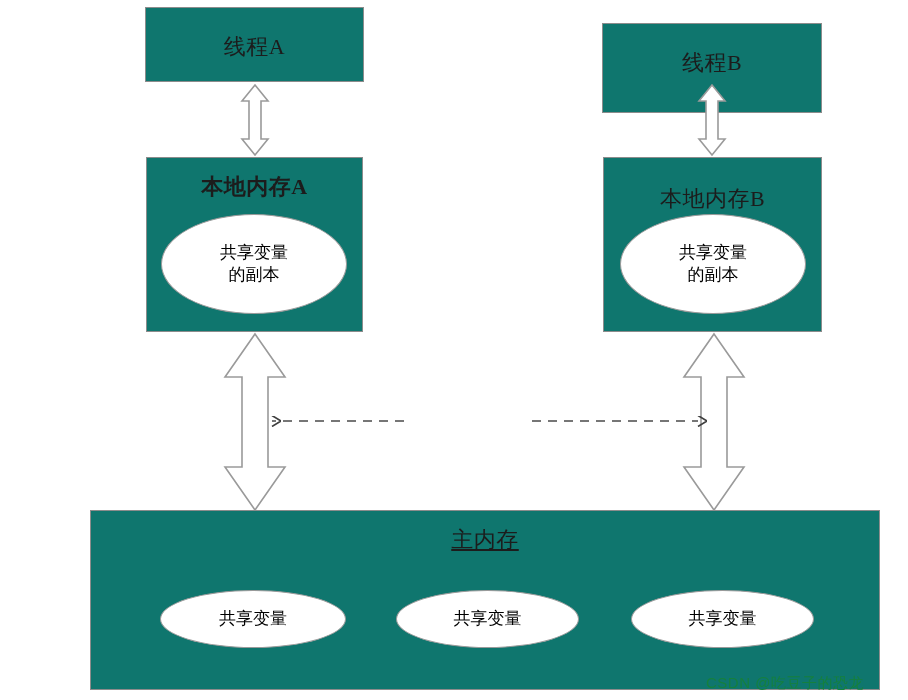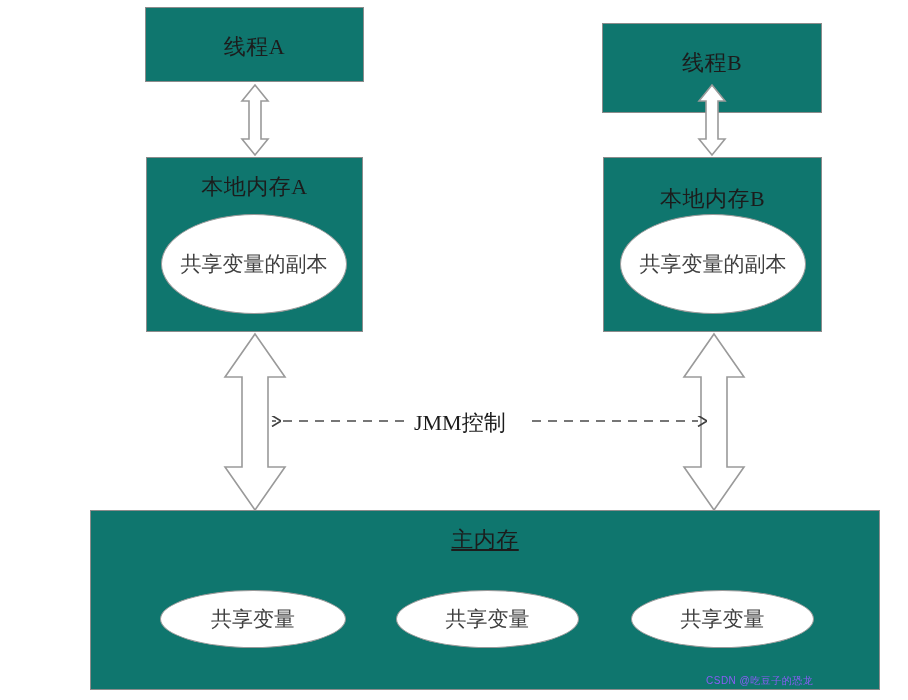--- a/index.html
+++ b/index.html
@@ -32,45 +32,45 @@
     letter-spacing: 0.5px;
     white-space: nowrap;
   }
   .ellipse {
     position: absolute;
     box-sizing: border-box;
     border: 1.5px solid #9a9a9a;
     border-radius: 50%;
     background: #ffffff;
     display: flex;
-    flex-direction: row;
+    flex-direction: column;
     align-items: center;
     justify-content: center;
-    color: #404040;
-    font-size: 21px;
+    color: #000000;
+    font-size: 17px;
     line-height: 1.28;
     text-align: center;
   }
   .ellipse span { display: block; white-space: nowrap; }
   .arrow-svg {
     position: absolute;
     overflow: visible;
   }
   .jmm-label {
     position: absolute;
     color: #1c1c1c;
     font-size: 22px;
     white-space: nowrap;
     background: #ffffff;
     padding: 0 6px;
   }
   .watermark {
     position: absolute;
-    color: #8b5cf6;
-    font-size: 10px;
+    color: #15803d;
+    font-size: 15px;
     font-family: "Liberation Sans", "DejaVu Sans", sans-serif;
     white-space: nowrap;
     letter-spacing: 0.5px;
   }
 </style>
 </head>
 <body>
 
 <div id="canvas">
 
@@ -84,21 +84,21 @@
 
   <svg class="arrow-svg" style="left:235px; top:84px;" width="40" height="72" viewBox="0 0 40 72">
     <polygon points="20,1 33,17 26,17 26,55 33,55 20,71 7,55 14,55 14,17 7,17" fill="#ffffff" stroke="#9a9a9a" stroke-width="1.6" stroke-linejoin="miter"></polygon>
   </svg>
 
   <svg class="arrow-svg" style="left:692px; top:84px;" width="40" height="72" viewBox="0 0 40 72">
     <polygon points="20,1 33,17 26,17 26,55 33,55 20,71 7,55 14,55 14,17 7,17" fill="#ffffff" stroke="#9a9a9a" stroke-width="1.6" stroke-linejoin="miter"></polygon>
   </svg>
 
   <div class="box" style="left:146px; top:157px; width:217px; height:175px;">
-    <div class="box-label" style="top:14px;">本地内存A</div>
+    <div class="box-label" style="top:14px;font-weight:bold;">本地内存A</div>
   </div>
   <div class="ellipse" style="left:161px; top:214px; width:186px; height:100px;">
     <span>共享变量</span>
     <span>的副本</span>
   </div>
 
   <div class="box" style="left:603px; top:157px; width:219px; height:175px;">
     <div class="box-label" style="top:14px;margin-top:12px;">本地内存B</div>
   </div>
   <div class="ellipse" style="left:620px; top:214px; width:186px; height:100px;">
@@ -119,21 +119,20 @@
       <marker id="arrow-left" markerWidth="11" markerHeight="11" refX="9" refY="5.5" orient="auto" markerUnits="userSpaceOnUse">
         <path d="M9,0 L0,5.5 L9,11" fill="none" stroke="#3f3f3f" stroke-width="1.6"></path>
       </marker>
       <marker id="arrow-right" markerWidth="11" markerHeight="11" refX="2" refY="5.5" orient="auto" markerUnits="userSpaceOnUse">
         <path d="M2,0 L11,5.5 L2,11" fill="none" stroke="#3f3f3f" stroke-width="1.6"></path>
       </marker>
     </defs>
     <line x1="142" y1="16" x2="10" y2="16" stroke="#4a4a4a" stroke-width="1.6" stroke-dasharray="9,7" marker-end="url(#arrow-left)"></line>
     <line x1="270" y1="16" x2="436" y2="16" stroke="#4a4a4a" stroke-width="1.6" stroke-dasharray="9,7" marker-end="url(#arrow-right)"></line>
   </svg>
-  <div class="jmm-label" style="left:408px; top:408px;">JMM控制</div>
 
   <div class="box" style="left:90px; top:510px; width:790px; height:180px;">
     <div class="box-label" style="top:14px;text-decoration:underline;">主内存</div>
   </div>
 
   <div class="ellipse" style="left:160px; top:590px; width:186px; height:58px;">
     <span>共享变量</span>
   </div>
   <div class="ellipse" style="left:396px; top:590px; width:183px; height:58px;">
     <span>共享变量</span>

